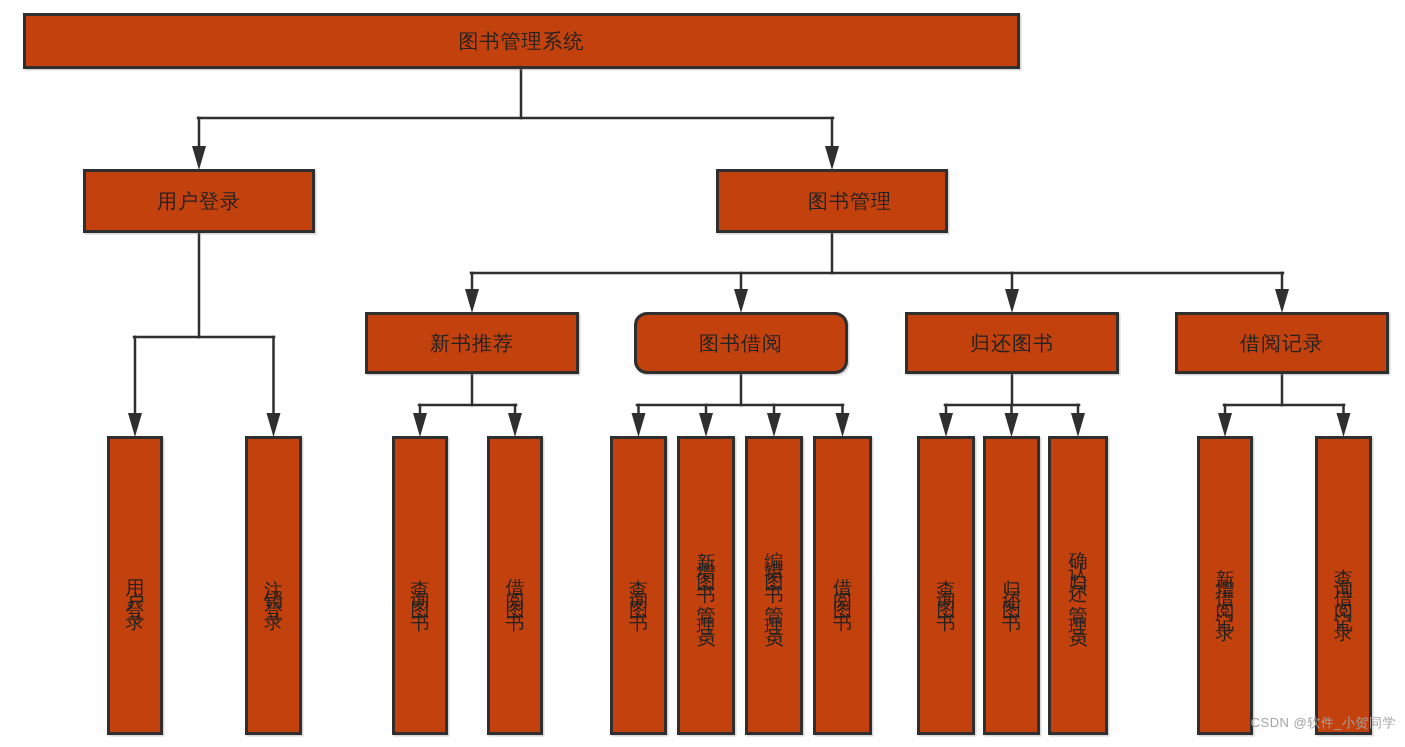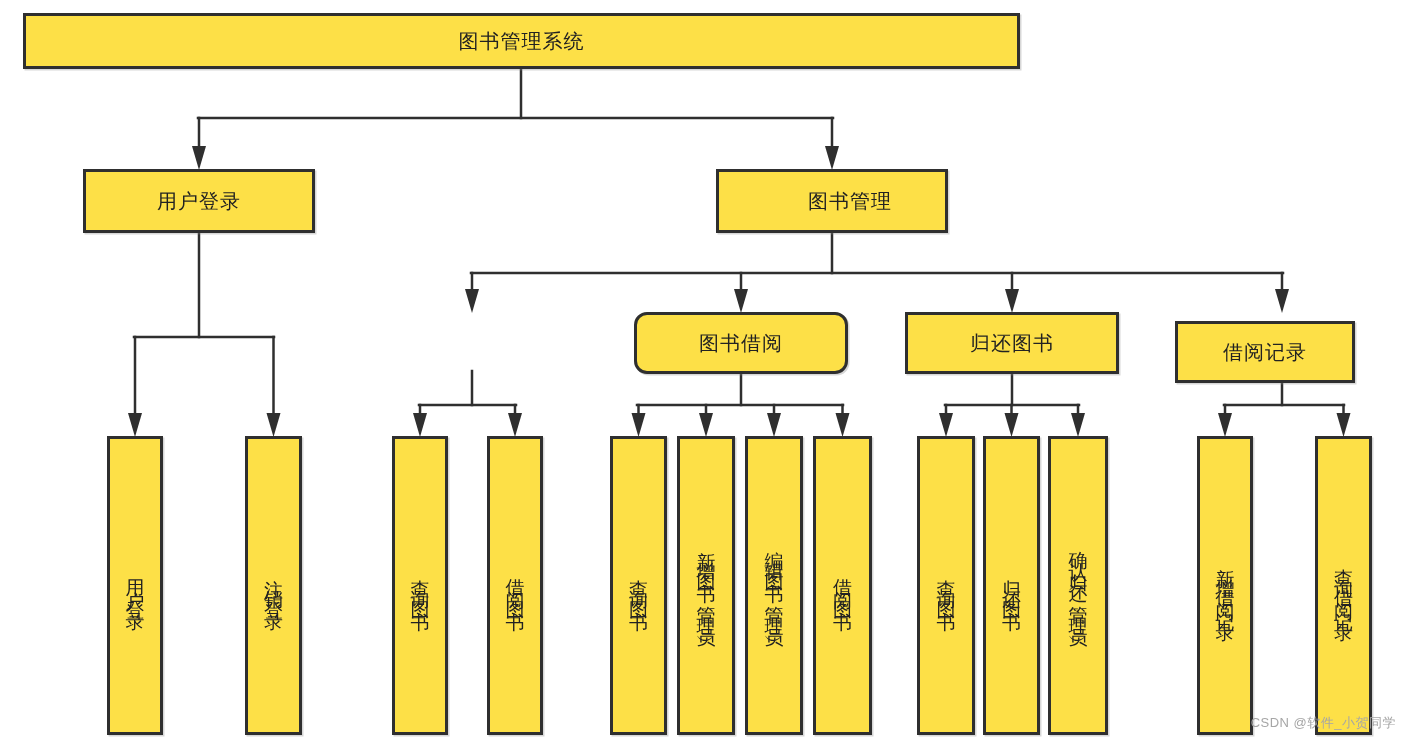--- a/index.html
+++ b/index.html
@@ -8,21 +8,21 @@
     width:1405px;height:747px;
     background:#ffffff;
     font-family:"Liberation Sans", sans-serif;
     overflow:hidden;
   }
   .wires{position:absolute;left:0;top:0;width:1405px;height:747px;}
   .box{
     position:absolute;
     box-sizing:border-box;
     border:3px solid #2f2f2f;
-    background:#fde047;
+    background:#c2410c;
     display:flex;
     align-items:center;
     justify-content:center;
     color:#222222;
     font-size:20px;
     letter-spacing:1px;
     box-shadow:1.5px 1.5px 0 rgba(140,140,140,0.35);
     white-space:nowrap;
   }
   .v{
@@ -111,23 +111,24 @@
       <polygon points="1225,437 1218,413 1232,413"></polygon>
       <polygon points="1343.5,437 1336.5,413 1350.5,413"></polygon>
     </g>
   </svg>
 
   <div class="box" style="left:23px;top:13px;width:997px;height:56px;">图书管理系统</div>
 
   <div class="box" style="left:83px;top:169px;width:232px;height:64px;">用户登录</div>
   <div class="box" style="left:716px;top:169px;width:232px;height:64px;padding-left:36px;">图书管理</div>
 
+  <div class="box" style="left:365px;top:312px;width:214px;height:62px;">新书推荐</div>
   <div class="box" style="left:634px;top:312px;width:214px;height:62px;border-radius:13px;">图书借阅</div>
   <div class="box" style="left:905px;top:312px;width:214px;height:62px;">归还图书</div>
-  <div class="box" style="left:1175px;top:312px;width:180px;height:62px;margin-top:9px;">借阅记录</div>
+  <div class="box" style="left:1175px;top:312px;width:214px;height:62px;">借阅记录</div>
 
   <div class="box v" style="left:107px;top:436px;width:56px;height:299px;">用户登录</div>
   <div class="box v" style="left:245px;top:436px;width:57px;height:299px;">注销登录</div>
 
   <div class="box v" style="left:392px;top:436px;width:56px;height:299px;">查询图书</div>
   <div class="box v" style="left:487px;top:436px;width:56px;height:299px;">借阅图书</div>
 
   <div class="box v" style="left:610px;top:436px;width:57px;height:299px;">查询图书</div>
   <div class="box v" style="left:677px;top:436px;width:58px;height:299px;">新增图书（管理员）</div>
   <div class="box v" style="left:745px;top:436px;width:58px;height:299px;">编辑图书（管理员）</div>

